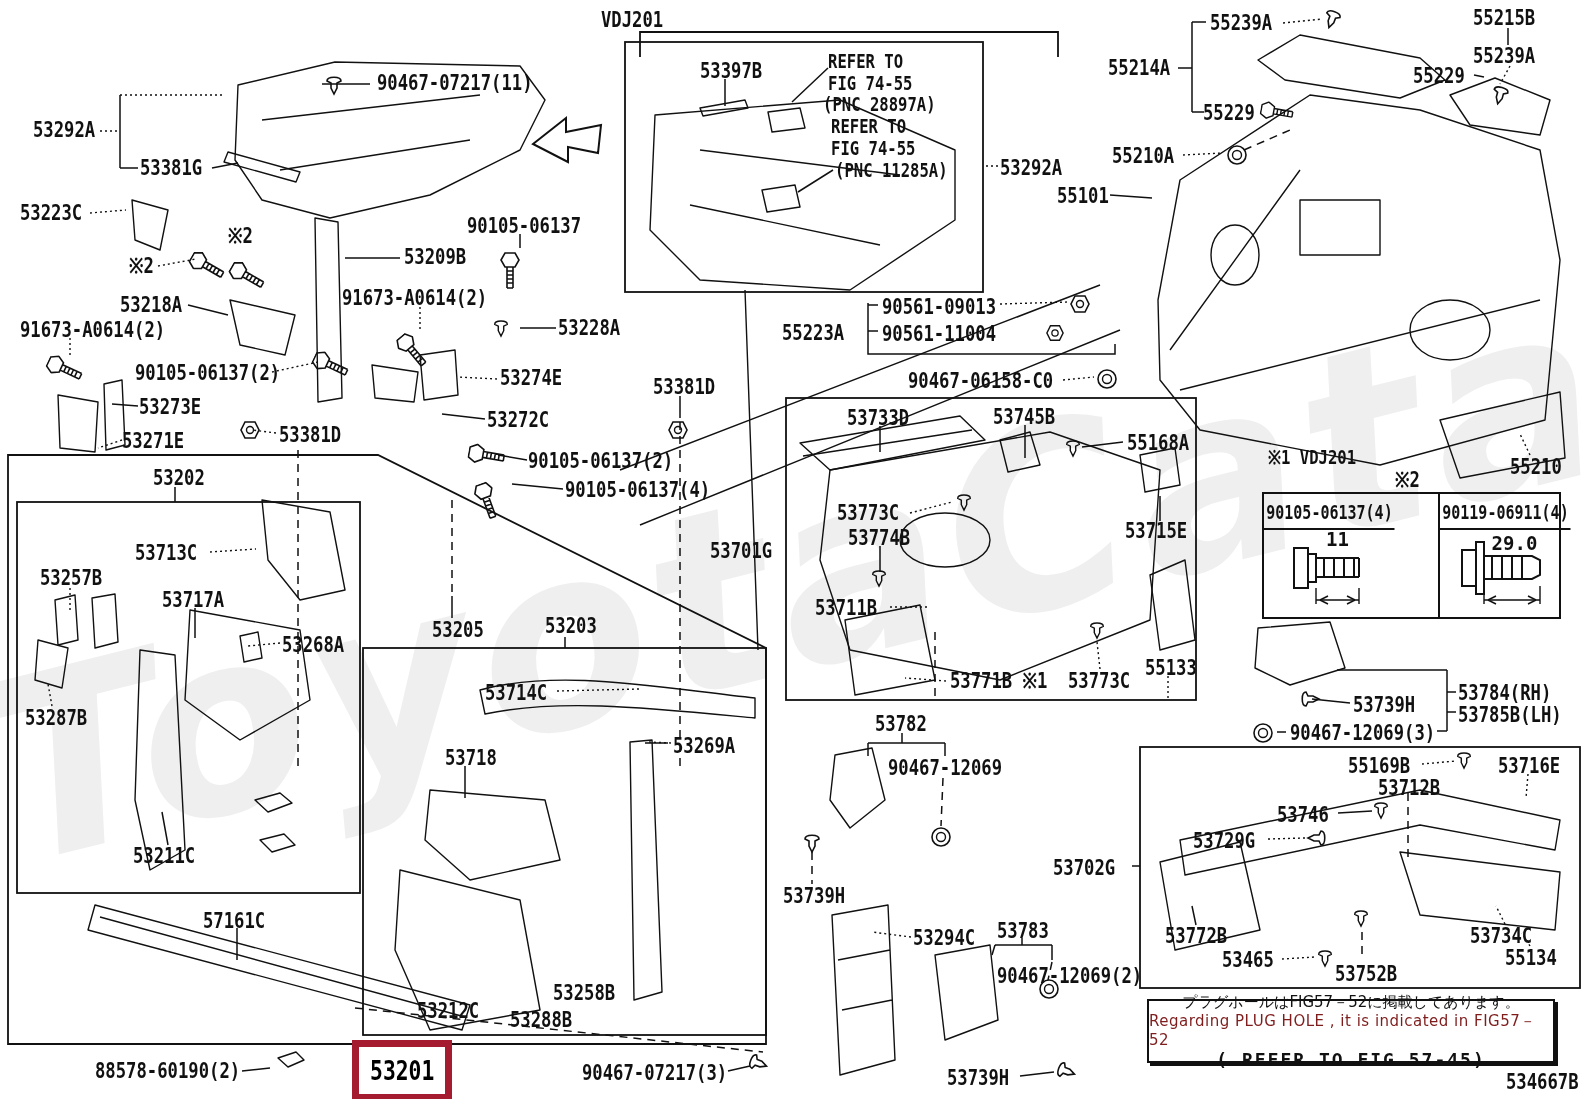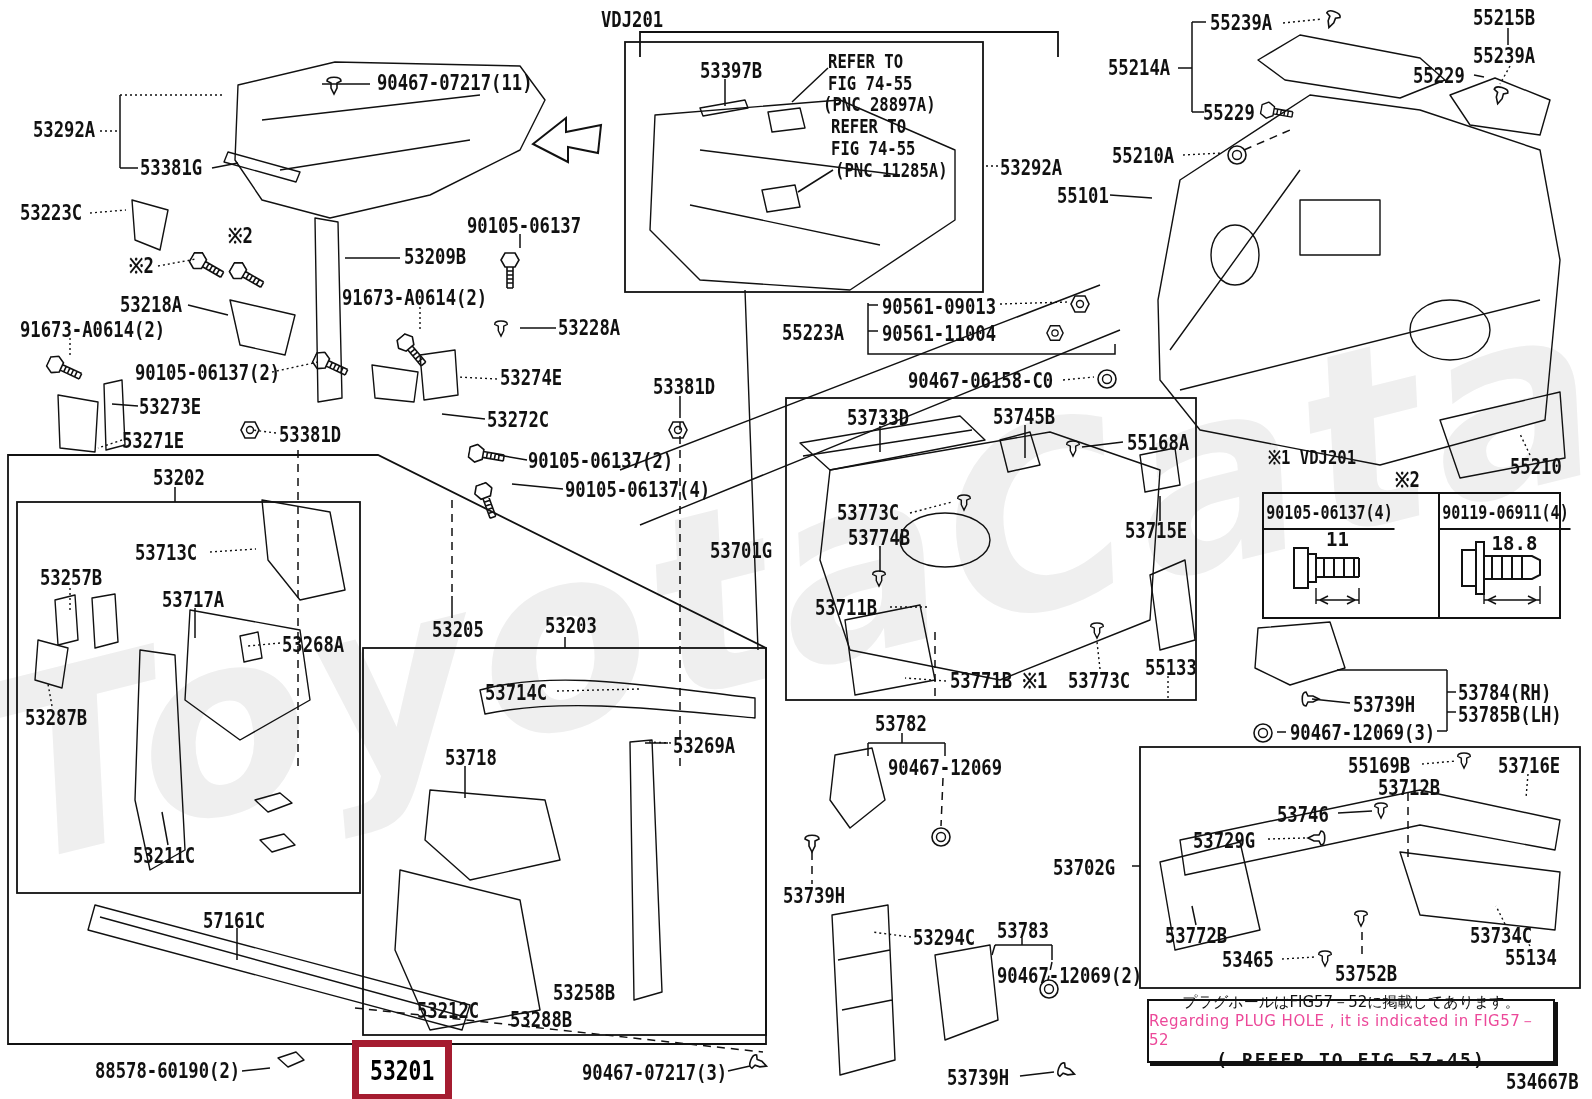--- a/index.html
+++ b/index.html
@@ -19,21 +19,21 @@
   #spec-table .col{flex:1;border-right:2px solid #111;position:relative;}
   #spec-table .col:last-child{border-right:none;}
   #spec-table .hd{font:bold 20px "DejaVu Sans Mono",monospace;transform:scaleX(.75);transform-origin:0 0;
                   white-space:nowrap;padding:6px 2px 4px 3px;border-bottom:2px solid #111;color:#111;}
   .dim{position:absolute;font:bold 19px "DejaVu Sans Mono",monospace;color:#111;}
   
   #note-box{position:absolute;left:1147px;top:999px;width:404px;height:60px;border:2px solid #111;
             box-shadow:3px 3px 0 #111;display:flex;flex-direction:column;justify-content:center;
             align-items:center;background:#fff;}
   #note-box .jp{font:15px "DejaVu Sans",sans-serif;color:#111;}
-  #note-box .en{font:15px "DejaVu Sans",sans-serif;color:#ec4899;letter-spacing:.5px;}
+  #note-box .en{font:15px "DejaVu Sans",sans-serif;color:#7f1d1d;letter-spacing:.5px;}
   #note-box .ref{font:bold 18px "DejaVu Sans Mono",monospace;color:#111;letter-spacing:2px;}
 </style>
 </head>
 <body>
 
 <div id="canvas">
 
   <div id="watermark">ToyotaCatalog</div>
 
   <svg class="layer" width="1592" height="1099" viewBox="0 0 1592 1099">
@@ -309,21 +309,21 @@
         </svg>
         <div class="dim" style="left:62px;top:34px;">11</div>
       </div>
       <div class="col">
         <div class="hd">90119-06911(4)</div>
         <svg width="145" height="80" viewBox="0 0 145 80">
           <path d="M22,20 H36 V56 H22 Z M36,12 H44 V64 H36 Z M44,26 H92 L100,30 V45 L92,49 H44 Z M52,26 V49 M62,26 V49 M72,26 V49 M82,26 V49" fill="none" stroke="#111" stroke-width="2"></path>
           <path d="M44,56 V74 M100,56 V74 M44,70 H100" fill="none" stroke="#111" stroke-width="1.4"></path>
           <path d="M48,70 L56,66 M48,70 L56,74 M96,70 L88,66 M96,70 L88,74" fill="none" stroke="#111" stroke-width="1.4"></path>
         </svg>
-        <div class="dim" style="left:52px;top:38px;">18.8</div>
+        <div class="dim" style="left:52px;top:38px;">29.0</div>
       </div>
     </div>
   </div>
 
   <div id="note-box">
     <div class="jp">プラグホールはFIG57－52に掲載してあります。</div>
     <div class="en">Regarding PLUG HOLE , it is indicated in FIG57－52</div>
     <div class="ref">( REFER TO FIG 57-45)</div>
   </div>
 

